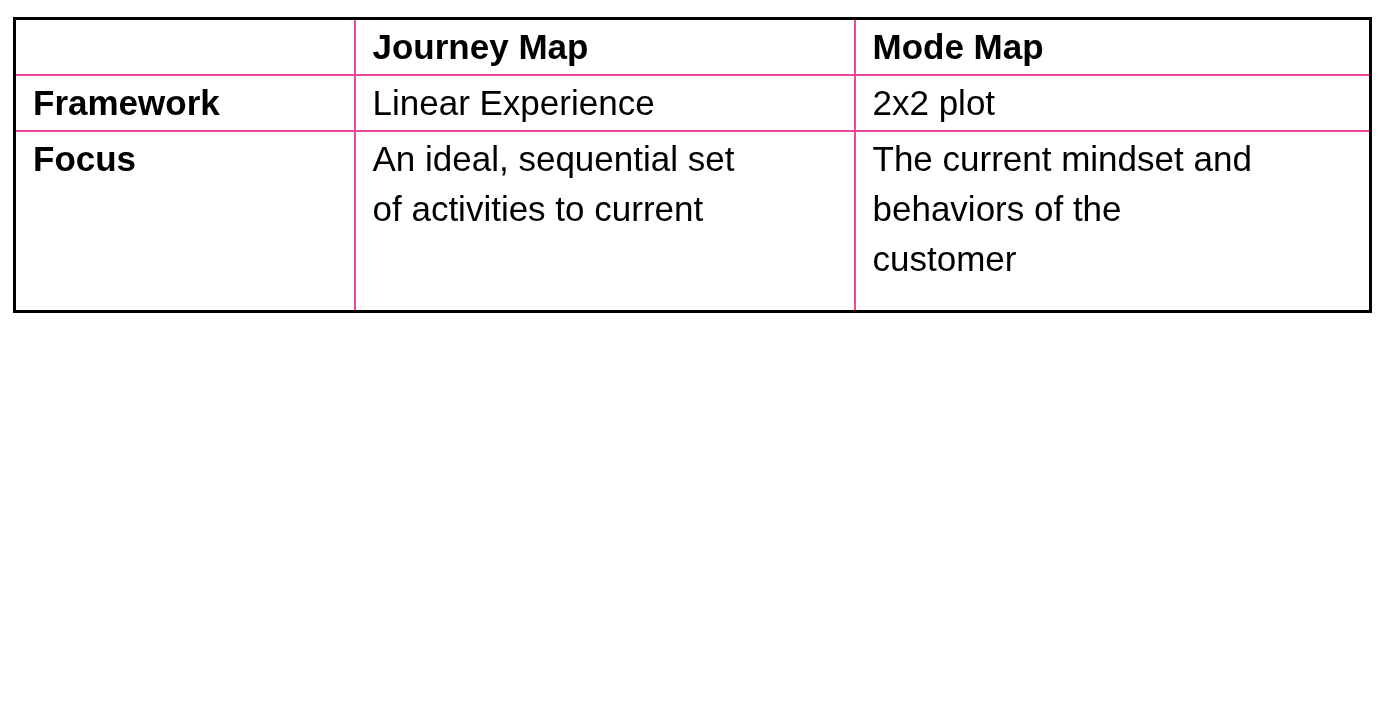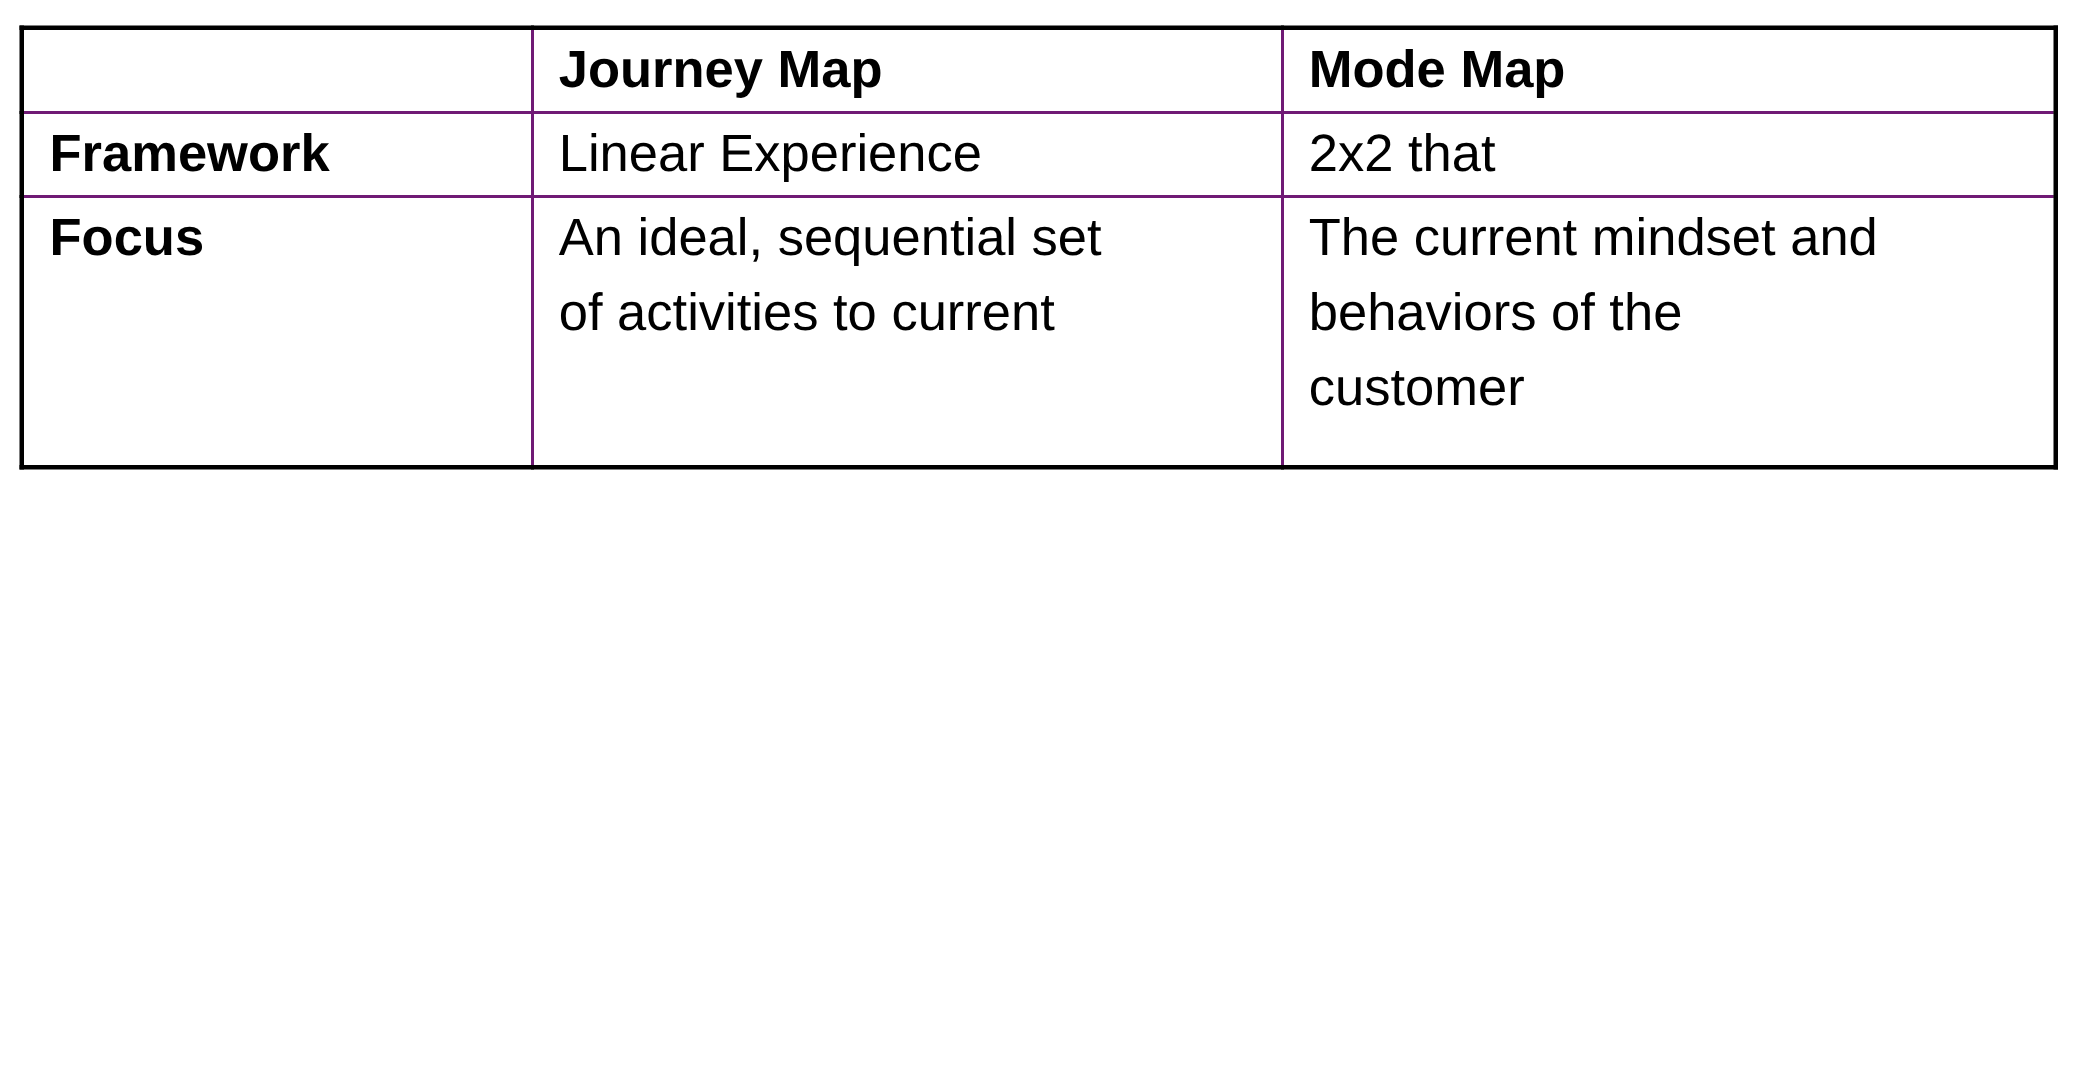--- a/index.html
+++ b/index.html
@@ -24,21 +24,21 @@
     width: 1356px;
     border-collapse: collapse;
     table-layout: fixed;
     border: 3px solid #000000;
   }
   table.compare col.c1 { width: 340px; }
   table.compare col.c2 { width: 500px; }
   table.compare col.c3 { width: 516px; }
   table.compare th,
   table.compare td {
-    border: 2px solid #701a75;
+    border: 2px solid #ec4899;
     vertical-align: top;
     text-align: left;
     font-size: 35px;
     line-height: 50px;
     padding: 2px 10px 2px 17px;
     white-space: pre-line;
     overflow: hidden;
   }
   table.compare th,
   table.compare td.row-label {
@@ -62,21 +62,21 @@
     </colgroup>
     <tbody>
       <tr class="r-header">
         <th></th>
         <th>Journey Map</th>
         <th>Mode Map</th>
       </tr>
       <tr class="r-framework">
         <td class="row-label">Framework</td>
         <td>Linear Experience</td>
-        <td>2x2 that</td>
+        <td>2x2 plot</td>
       </tr>
       <tr class="r-focus">
         <td class="row-label">Focus</td>
         <td>An ideal, sequential set
 of activities to current</td>
         <td>The current mindset and
 behaviors of the
 customer</td>
       </tr>
     </tbody>

